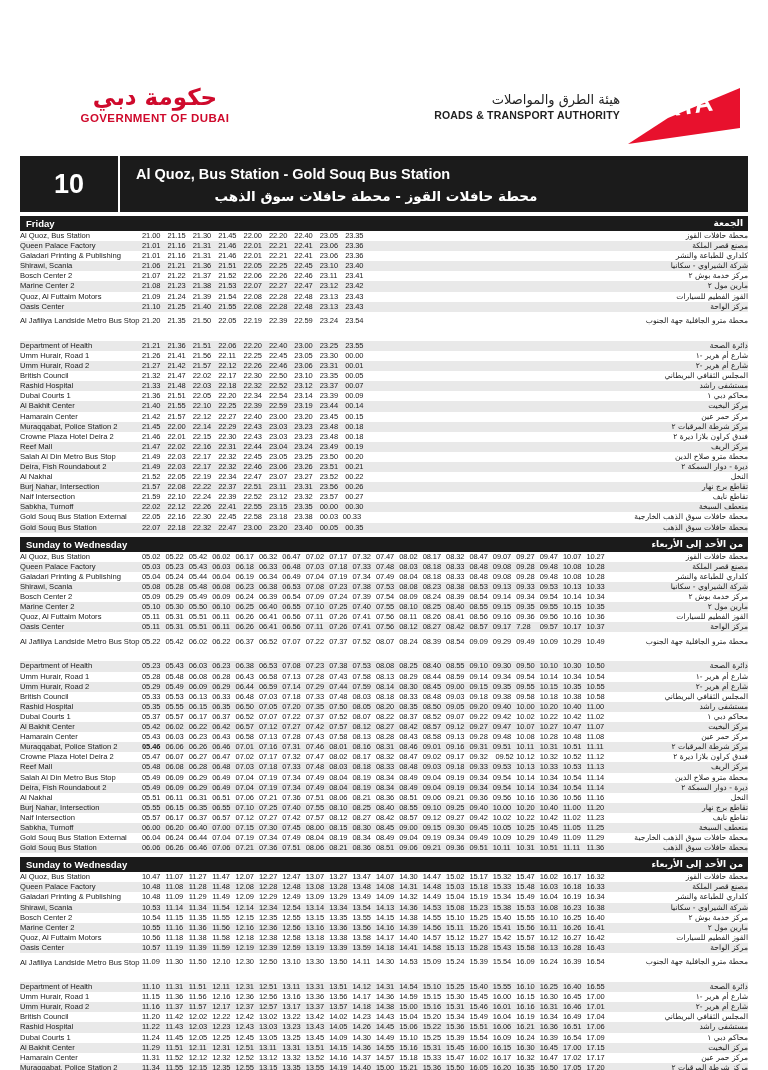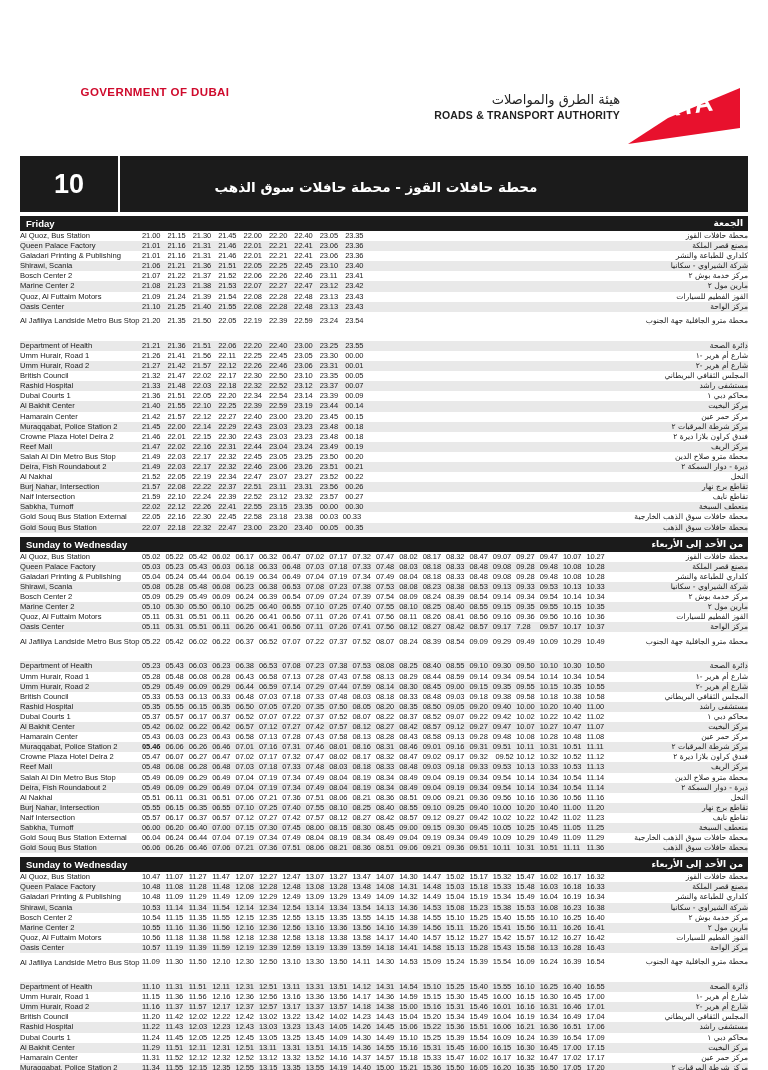--- a/index.html
+++ b/index.html
@@ -189,39 +189,41 @@
   }
   .gaprow td { height: 5px; line-height: 5px; background: #ffffff !important; }
 </style>
 </head>
 <body>
 
 <div class="page">
 
   <div class="masthead">
     <div class="gov-logo">
+      <div class="gov-arabic">حكومة دبي</div>
       <div class="gov-en">GOVERNMENT OF DUBAI</div>
     </div>
     <div class="rta-wrap">
       <div class="rta-text">
         <div class="rta-ar">هيئة الطرق والمواصلات</div>
         <div class="rta-en">ROADS &amp; TRANSPORT AUTHORITY</div>
       </div>
       <div class="rta-mark">
         <svg width="112" height="56" viewBox="0 0 112 56">
           <polygon points="112,0 112,40 0,56 40,30" fill="#e8112d"></polygon>
           <text x="60" y="26" font-family="Liberation Sans, sans-serif" font-size="26" font-weight="bold" fill="#ffffff" text-anchor="middle" transform="rotate(-8 60 26)">RTA</text>
         </svg>
       </div>
     </div>
   </div>
 
   <div class="titlebar">
     <div class="route-num">10</div>
     <div class="title-texts">
+      <div class="title-en">Al Quoz, Bus Station - Gold Souq Bus Station</div>
       <div class="title-ar">محطة حافلات القوز - محطة حافلات سوق الذهب</div>
     </div>
   </div>
 
   <div class="sections" id="sections">
       <div class="section">
         <div class="sec-head">
           <span>Friday</span>
           <span class="ar">الجمعة</span>
         </div>

